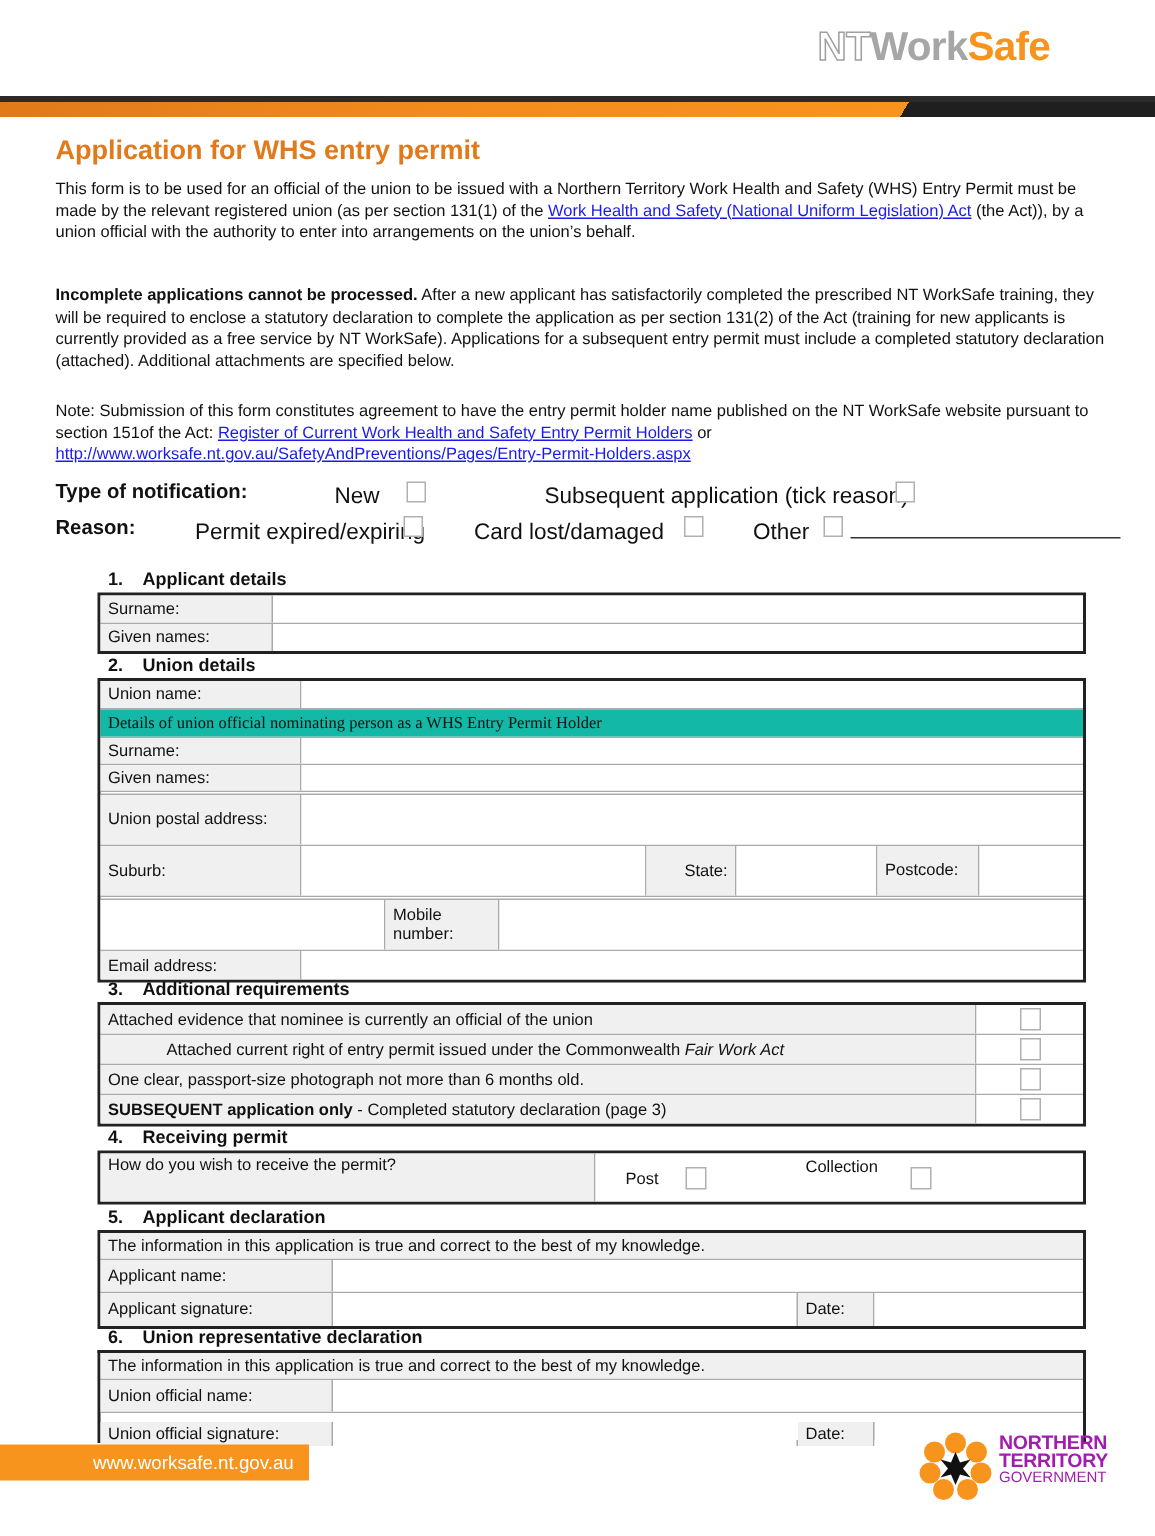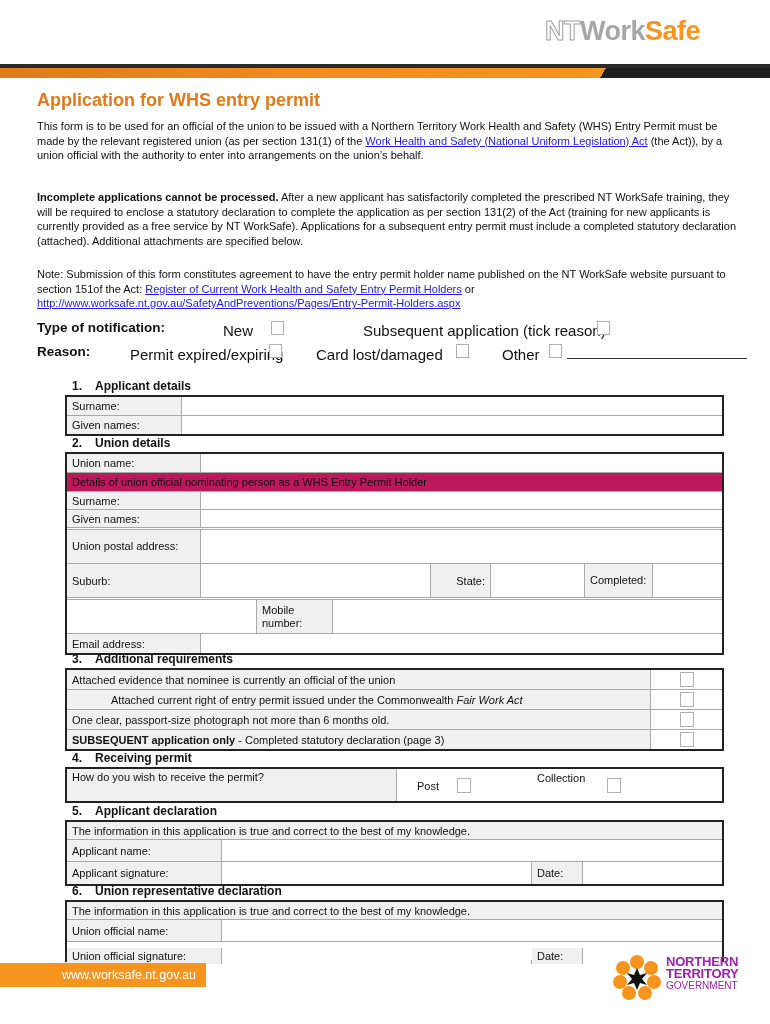--- a/index.html
+++ b/index.html
@@ -34,21 +34,21 @@
 
   .sec-head { position: absolute; left: 72px; font-size: 12px; font-weight: bold; color: #111; }
   .sec-head .num { display: inline-block; width: 23px; font-weight: bold; }
 
   .tbl { position: absolute; left: 65px; width: 659px; border: 2px solid #222; background: #fff; }
   .row { position: relative; display: flex; border-bottom: 1px solid #aaa; }
   .row:last-child { border-bottom: none; }
   .cell { border-right: 1px solid #aaa; padding: 2px 5px; font-size: 11px; display: flex; align-items: center; }
   .cell:last-child { border-right: none; }
   .cell.lab { background: #f0f0f0; }
-  .cell.shade { background: #be185d; }
+  .cell.shade { background: #14b8a6; font-family: Liberation Serif, serif; }
   .cell.val { background: #fff; }
   .row.dbl { border-bottom: 3px double #aaa; }
   .cb-cell { justify-content: center; }
   .cb-inline { position: relative; display: inline-block; width: 14px; height: 15px; border: 1px solid #b0b0b0; background: #fff; }
 
   .footer-bar { position: absolute; left: 0; top: 963px; width: 206px; height: 24px; background: #f7941d; color: #fff; font-size: 12.5px; padding: 5px 0 0 62px; }
 
   .ntg { position: absolute; left: 612px; top: 952px; width: 150px; height: 50px; }
   .ntg .text { position: absolute; left: 54px; top: 4px; line-height: 12px; font-weight: bold; color: #a21caf; font-size: 13px; letter-spacing: -0.2px; }
   .ntg .text .gov { font-weight: normal; font-size: 10px; letter-spacing: 0; }
@@ -132,21 +132,21 @@
   </div>
   <div class="row" style="height:34px;">
     <div class="cell lab" style="width:134px;line-height:13px;">Union postal address:</div>
     <div class="cell val" style="flex:1;"></div>
   </div>
   <div class="row dbl" style="height:36px;">
     <div class="cell lab" style="width:134px;">Suburb:</div>
     <div class="cell val" style="width:230px;"></div>
     <div class="cell lab" style="width:60px;justify-content:flex-end;">State:</div>
     <div class="cell val" style="width:94px;"></div>
-    <div class="cell lab" style="width:68px;line-height:13px;word-break:break-all;">Completed:</div>
+    <div class="cell lab" style="width:68px;line-height:13px;word-break:break-all;">Postcode:</div>
     <div class="cell val" style="flex:1;"></div>
   </div>
   <div class="row" style="height:34px;">
     <div class="cell val" style="width:190px;"></div>
     <div class="cell lab" style="width:76px;line-height:13px;">Mobile number:</div>
     <div class="cell val" style="flex:1;"></div>
   </div>
   <div class="row" style="height:19px;">
     <div class="cell lab" style="width:134px;">Email address:</div>
     <div class="cell val" style="flex:1;"></div>

